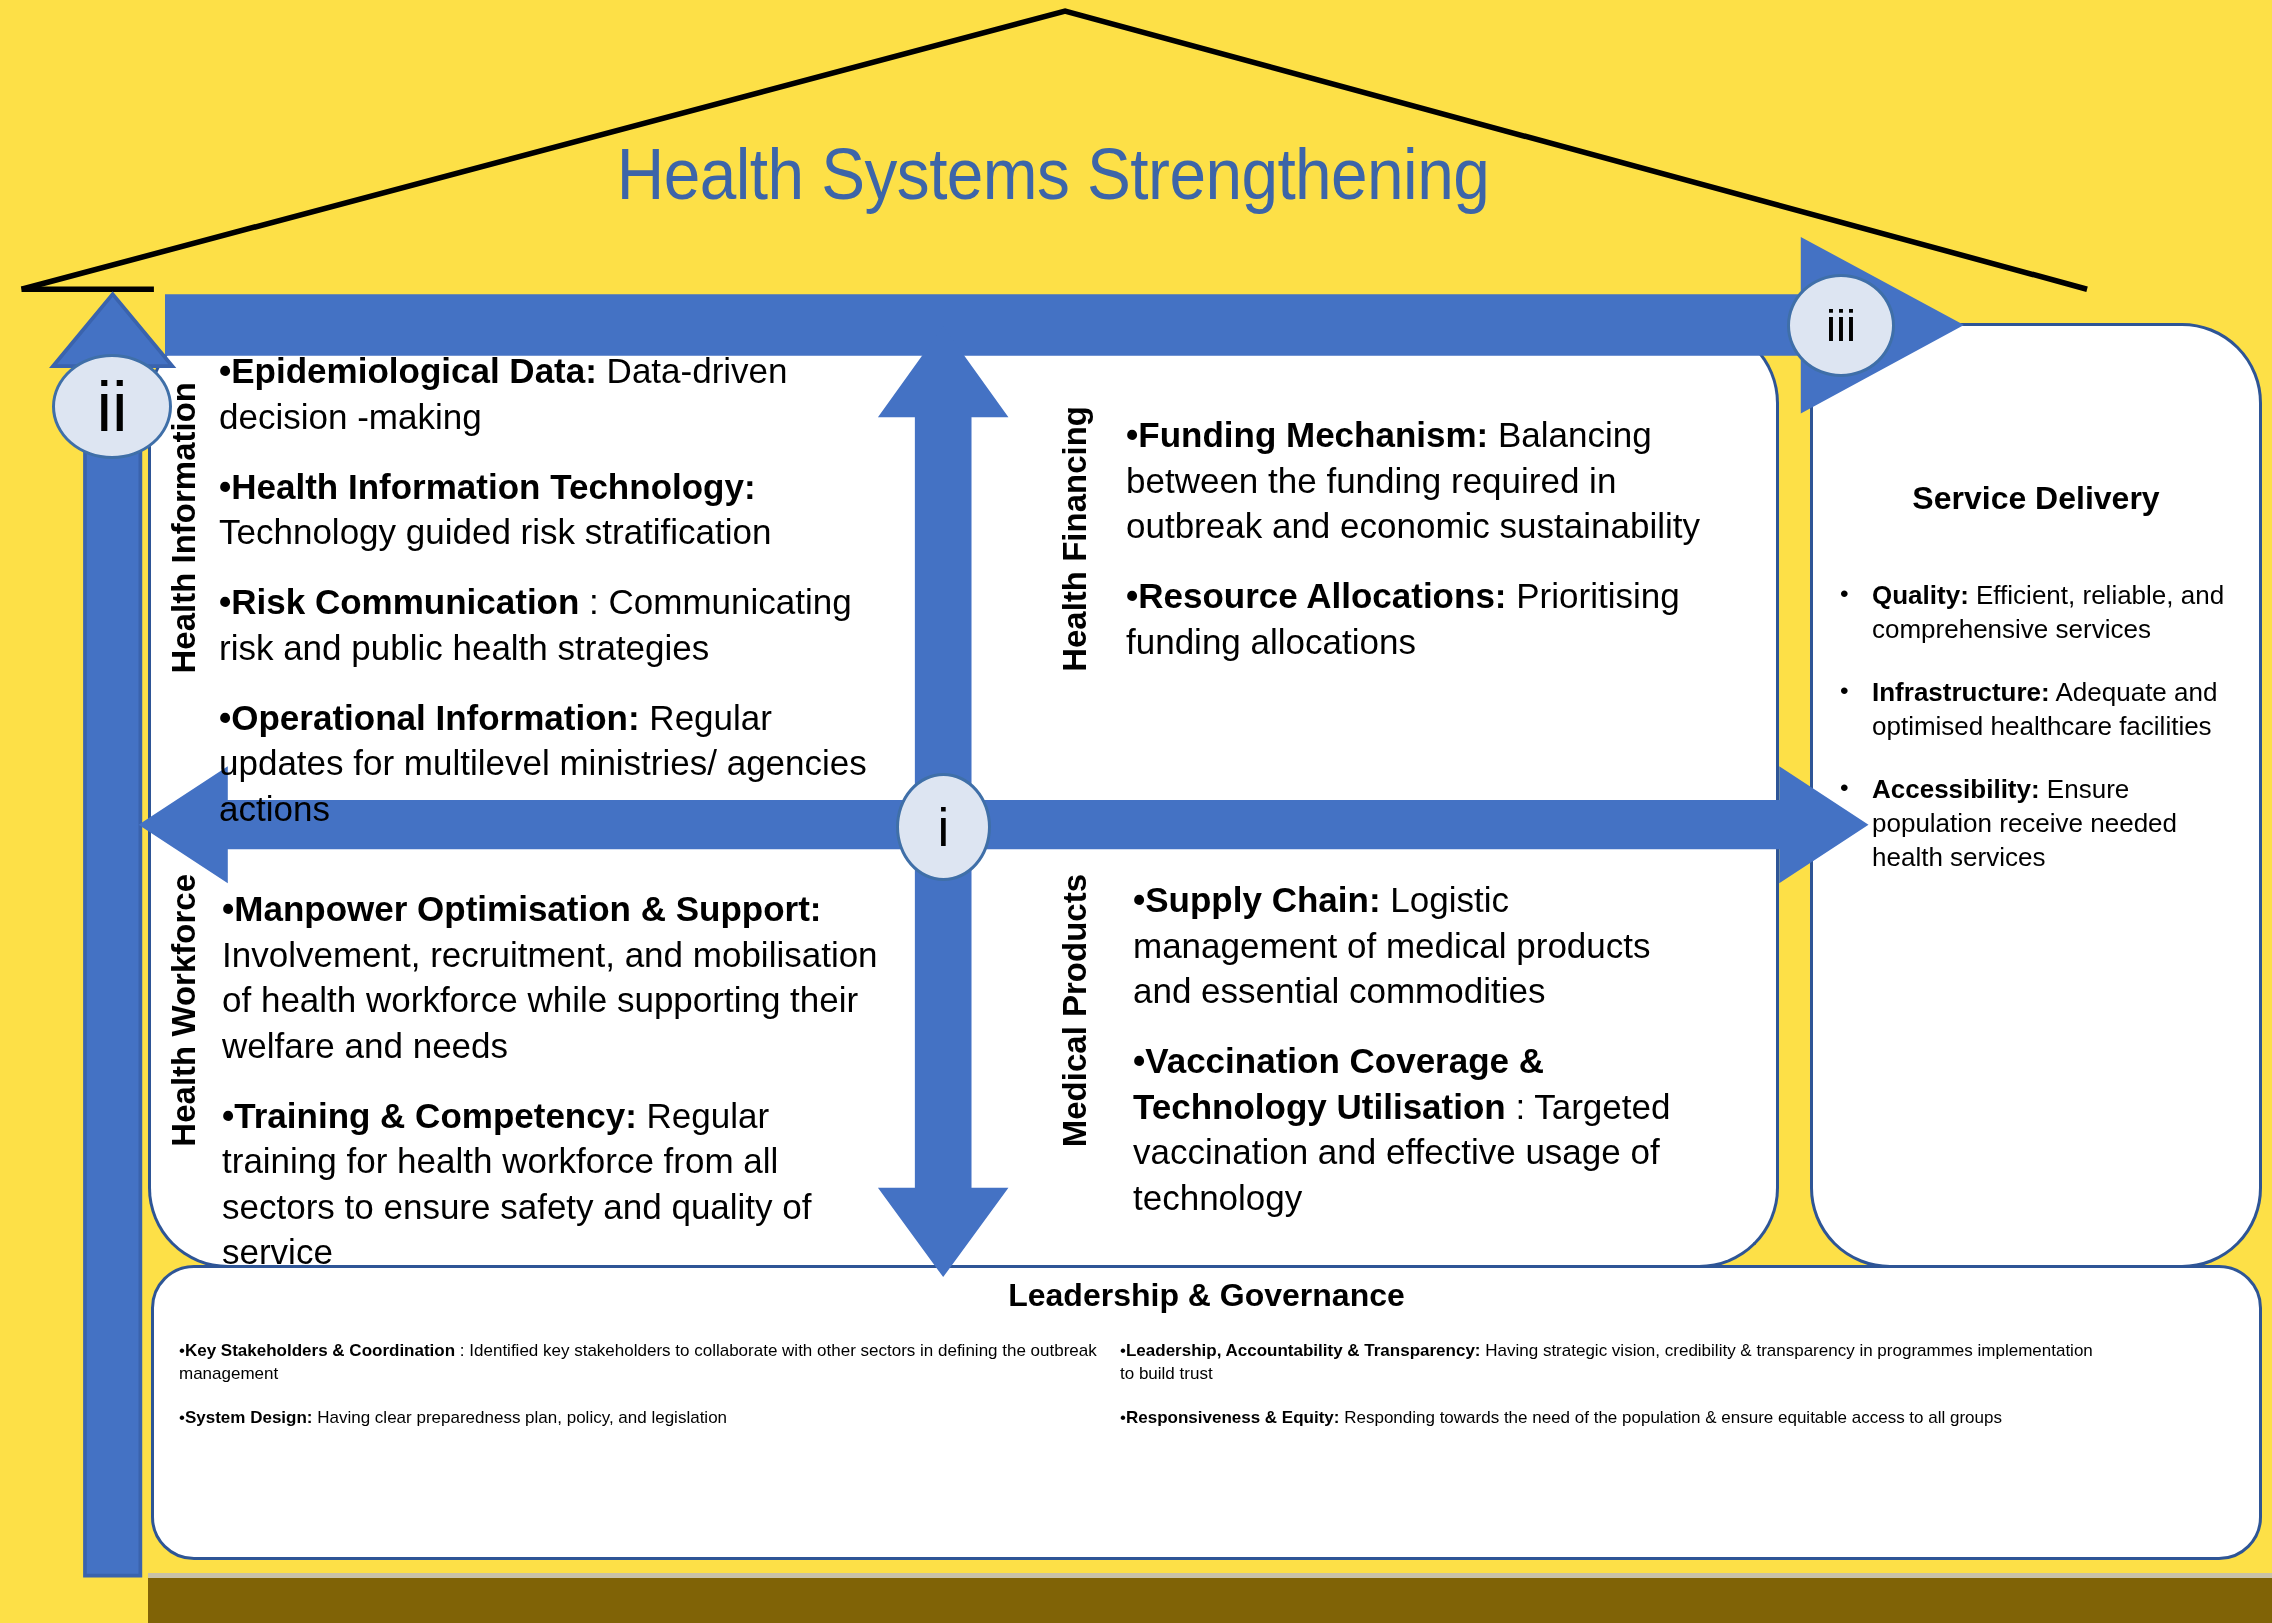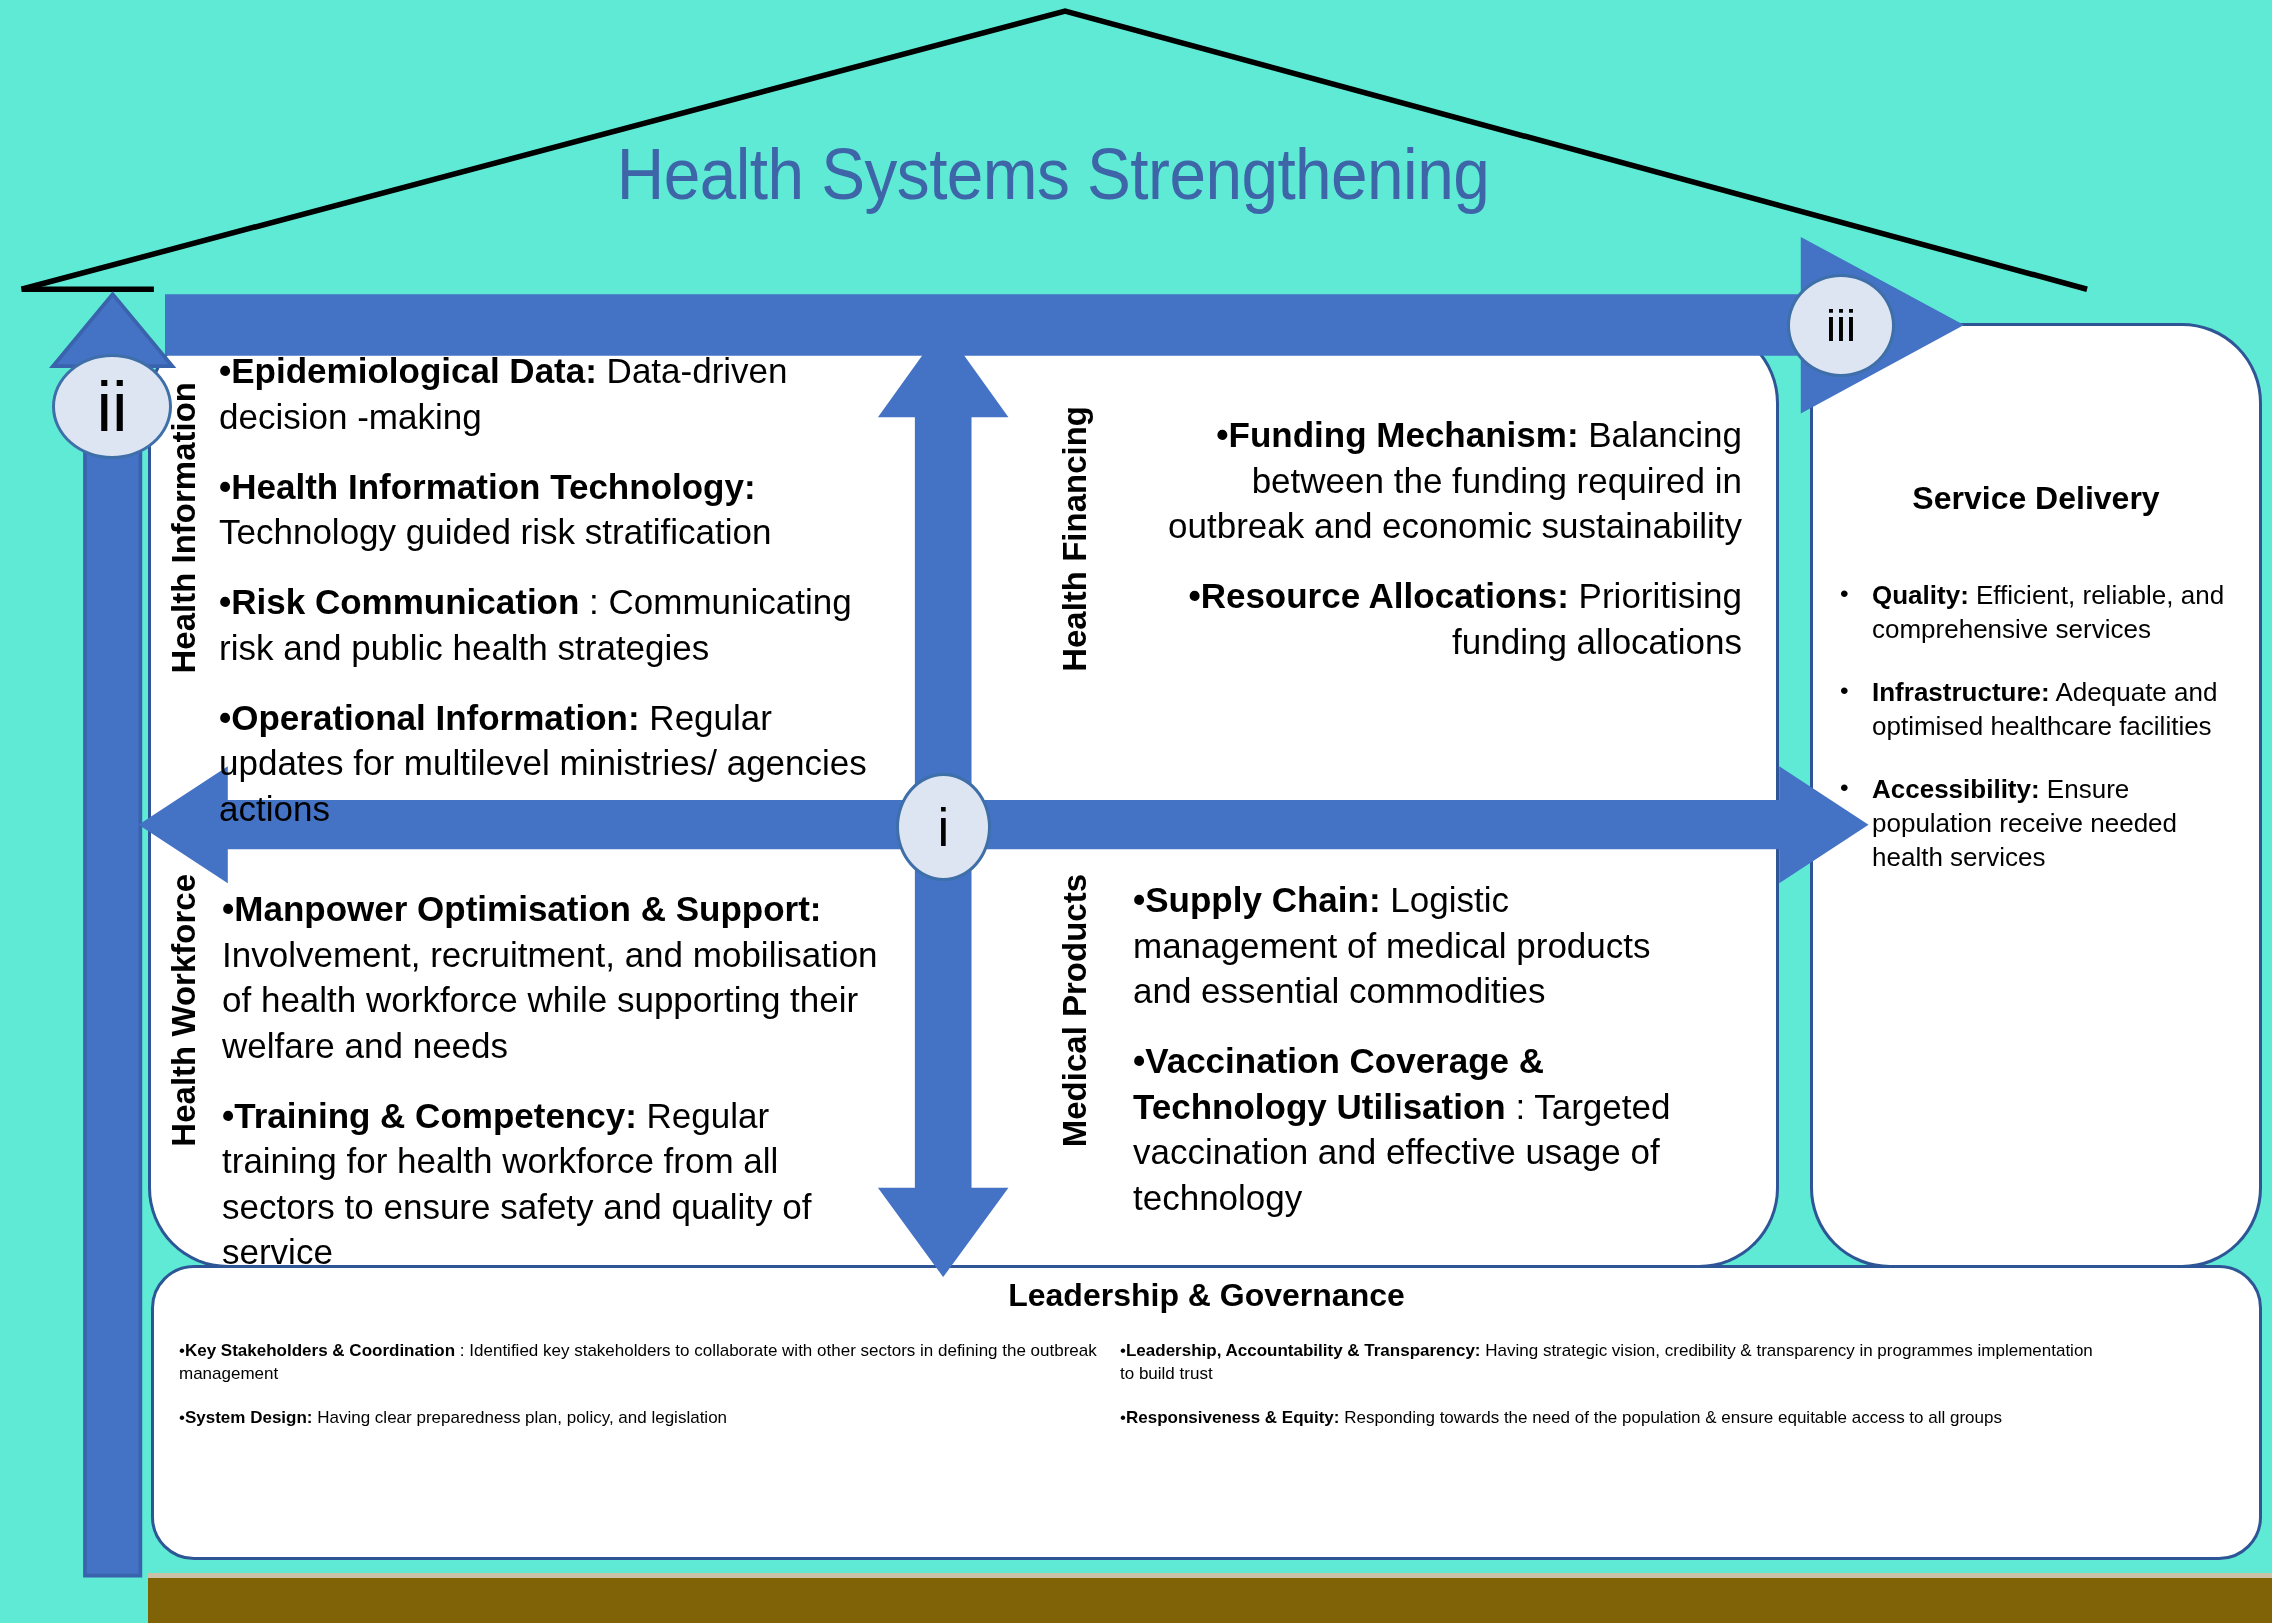--- a/index.html
+++ b/index.html
@@ -3,21 +3,21 @@
 <meta charset="utf-8">
 <title>Health Systems Strengthening Framework</title>
 <style>
   html,body{margin:0;padding:0;background:#ffffff;}
   body{font-family:"Liberation Sans", sans-serif;}
 
   #stage{
     position:relative;
     width:2273px;
     height:1623px;
-    background:#5eead4;
+    background:#fde047;
     overflow:hidden;
   }
 
   
   #roof{position:absolute;left:0;top:0;width:2273px;height:320px;}
 
   
   .hss-title{
     position:absolute;
     left:468px; top:132px;
@@ -103,21 +103,21 @@
     font-size:35px;
     line-height:1.30;
     color:#000;
   }
   .bullets .item{ margin-bottom:24.6px; }
   .bullets .item:last-child{ margin-bottom:0; }
   .bullets .item .dot{ font-weight:bold; }
   .bullets b{ font-weight:bold; }
 
   #bl-hi { left:219px;  top:348px;  width:671px; }
-  #bl-hf { left:1126px; top:412px;  width:616px;text-align:right; }
+  #bl-hf { left:1126px; top:412px;  width:616px; }
   #bl-hw { left:222px;  top:886px; width:659px; }
   #bl-mp { left:1133px; top:877px; width:542px;  }
 
   
   #sd-title{
     position:absolute;
     left:1816px; top:480px; width:440px;
     text-align:center;
     font-family:"Liberation Sans", sans-serif;
     font-weight:bold;

